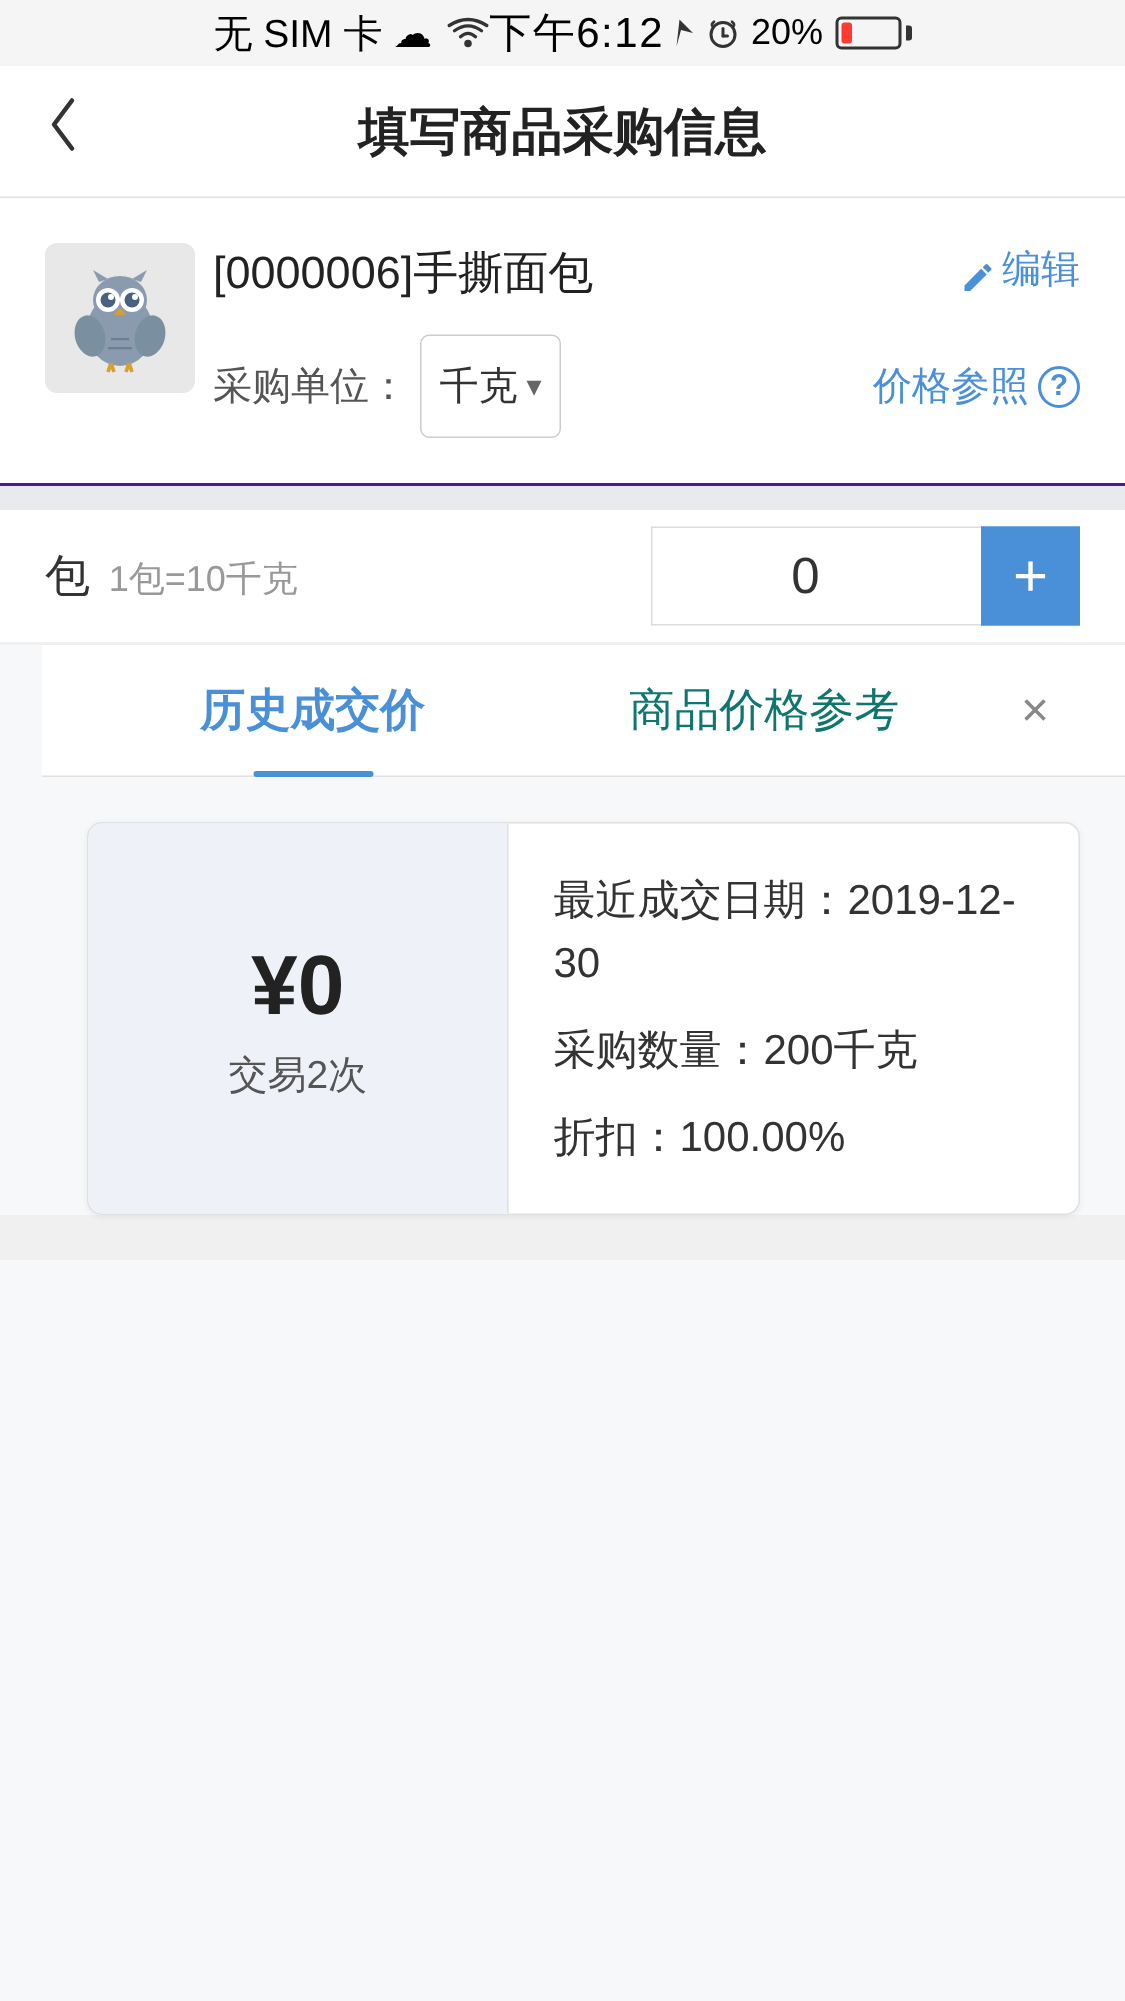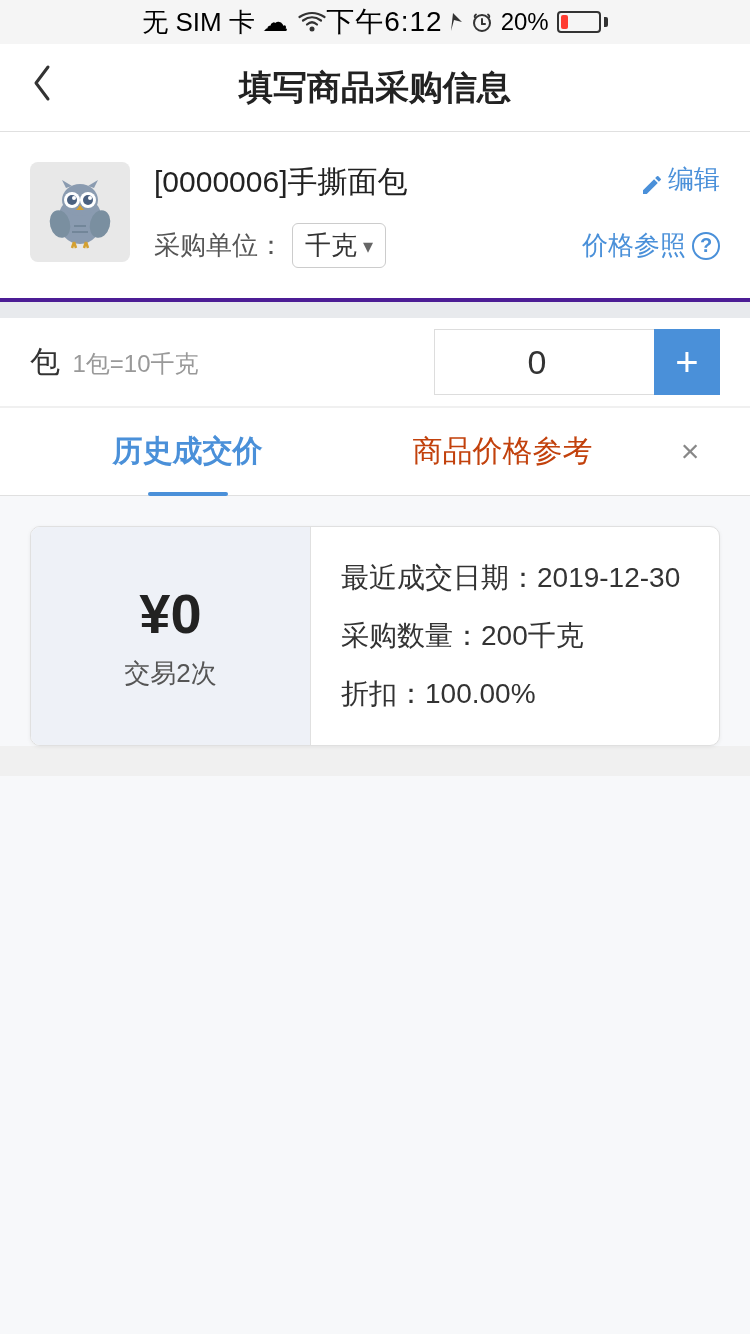--- a/index.html
+++ b/index.html
@@ -94,22 +94,22 @@
       color: #222;
     }
 
     
     .product-card {
       background: #ffffff;
       margin: 0;
       padding: 30px;
       display: flex;
       align-items: flex-start;
-      gap: 24px;
-      border-bottom: 4px solid #4c1d95;
+      gap: 12px;
+      border-bottom: 2px solid #4c1d95;
     }
     .product-img {
       width: 100px;
       height: 100px;
       background: #e8e8e8;
       border-radius: 8px;
       display: flex;
       align-items: center;
       justify-content: center;
       flex-shrink: 0;
@@ -147,21 +147,21 @@
     }
     .unit-label {
       font-size: 26px;
       color: #555;
     }
     .unit-select {
       display: inline-flex;
       align-items: center;
       border: 1px solid #ccc;
       border-radius: 6px;
-      padding: 4px 12px;
+      padding: 16px 12px;
       font-size: 26px;
       color: #333;
       background: #fff;
       gap: 6px;
       cursor: pointer;
     }
     .unit-select-arrow {
       font-size: 20px;
       color: #666;
     }
@@ -240,20 +240,21 @@
       align-items: center;
       justify-content: center;
       cursor: pointer;
       border: 1px solid #4a90d9;
     }
 
     
     .panel-section {
       background: #f7f8fa;
       margin-top: 2px;
+      padding-left: 28px;
     }
 
     
     .tabs-bar {
       background: #ffffff;
       display: flex;
       align-items: center;
       height: 88px;
       border-bottom: 1px solid #e0e0e0;
       padding: 0 30px;
@@ -270,21 +271,21 @@
       position: relative;
     }
     .tab-label {
       font-size: 30px;
     }
     .tab-active .tab-label {
       color: #4a90d9;
       font-weight: 600;
     }
     .tab-inactive .tab-label {
-      color: #c2410c;
+      color: #0f766e;
     }
     .tab-underline {
       position: absolute;
       bottom: 0;
       left: 50%;
       transform: translateX(-50%);
       width: 80px;
       height: 4px;
       background: #4a90d9;
       border-radius: 2px;

